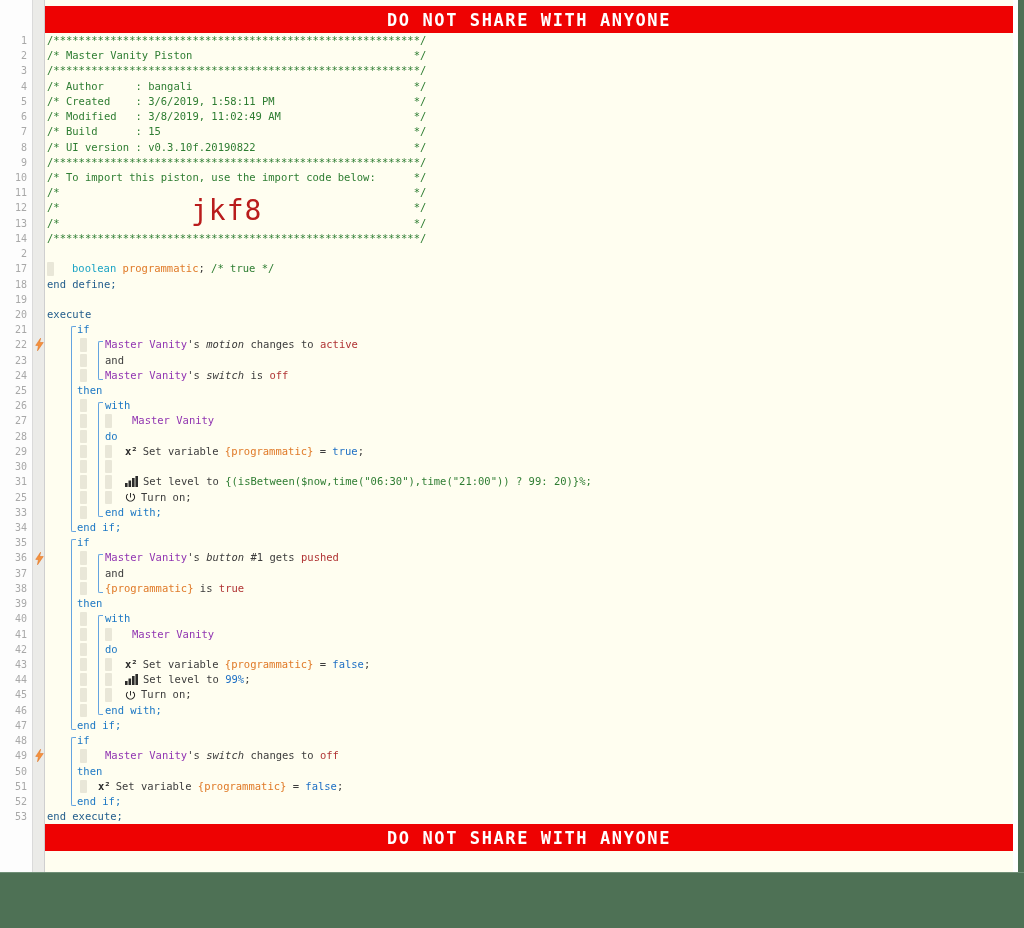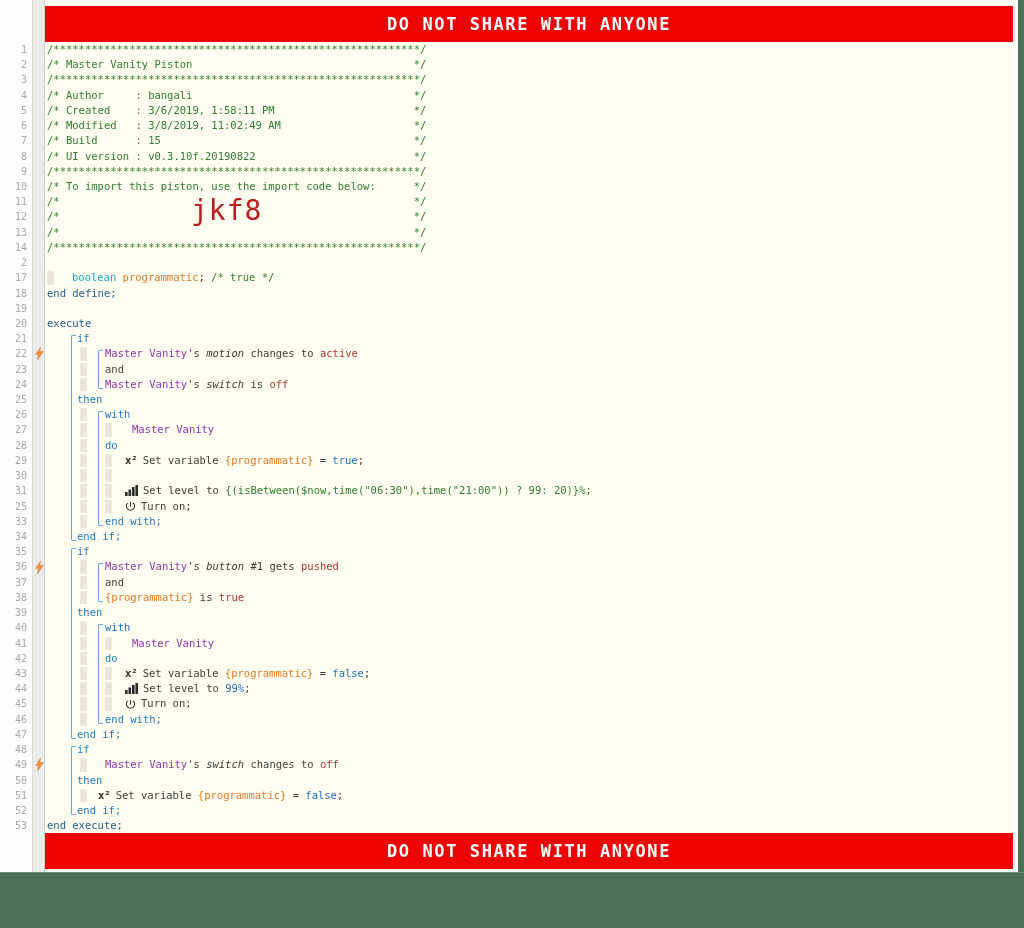--- a/index.html
+++ b/index.html
@@ -4,21 +4,21 @@
 <style>
   * { margin:0; padding:0; box-sizing:border-box; }
   html,body { width:1024px; height:928px; }
   body { background:#4e7155; font-family:"DejaVu Sans Mono", monospace; position:relative; overflow:hidden; }
   .card { position:absolute; left:0; top:0; width:1018px; height:872px; background:#ffffff; }
   .inner { position:absolute; left:0; top:0; width:1013px; height:872px; background:#fffef0; overflow:hidden; }
   .colbg-num { position:absolute; left:0; top:0; bottom:0; width:33px; background:#fdfdfd; border-right:1px solid #dadada; }
   .colbg-bp  { position:absolute; left:33px; top:0; bottom:0; width:12px; background:#ebebe8; border-right:1px solid #cfcfcf; }
   .rows { position:relative; padding-top:6px; }
   .row { display:flex; align-items:stretch; }
-  .banner-row { height:36px; }
+  .banner-row { height:27px; }
   .banner { flex:1; background:#ee0202; color:#ffffff; display:flex; align-items:center; justify-content:center;
             font-weight:bold; font-size:17px; letter-spacing:1.6px; font-family:"DejaVu Sans Mono", monospace; }
   .line { height:15.22px; }
   .numcell { flex:0 0 33px; text-align:right; padding-right:6px; color:#a8a8a8; font-size:10px; line-height:15.22px; }
   .bpcell { flex:0 0 12px; display:flex; align-items:center; justify-content:center; }
   .codecell { flex:1; display:flex; align-items:stretch; padding-left:2px; overflow:hidden;
               font-size:10.5px; line-height:15.22px; }
   .tx { white-space:pre; }
   .sp { flex:0 0 auto; }
   .br { flex:0 0 6px; position:relative; }

